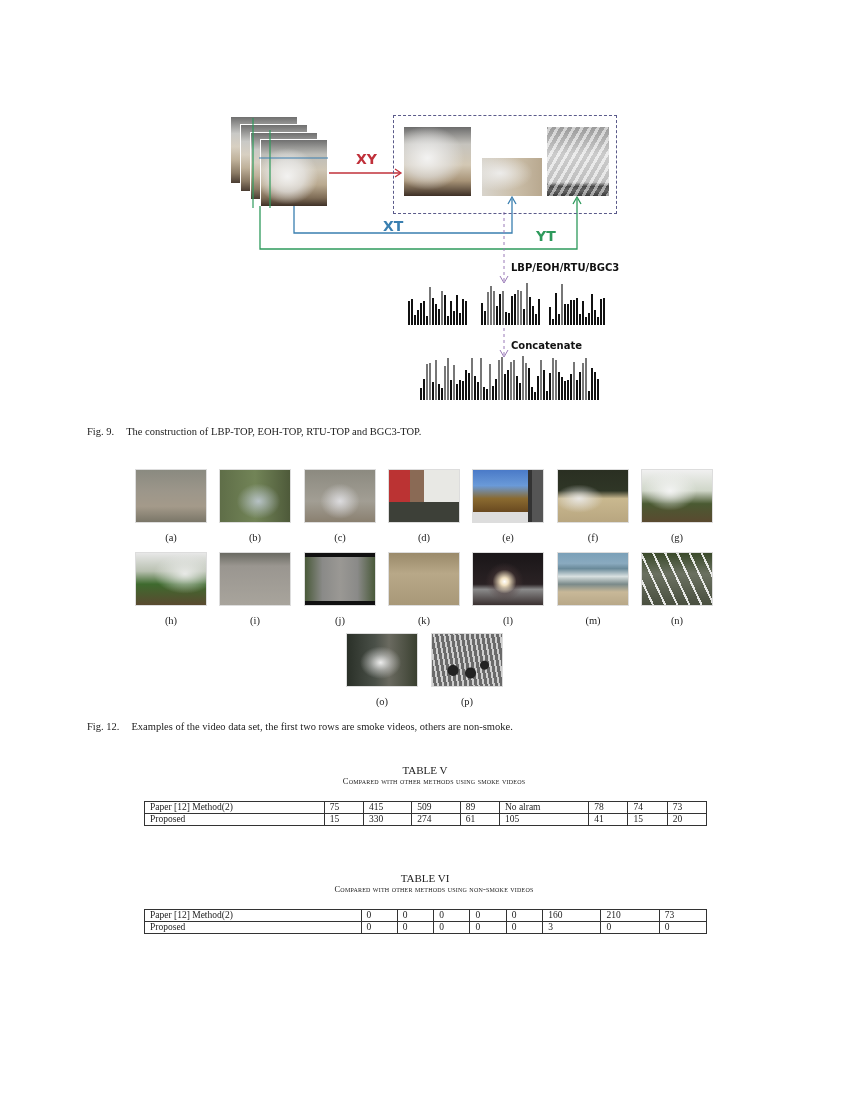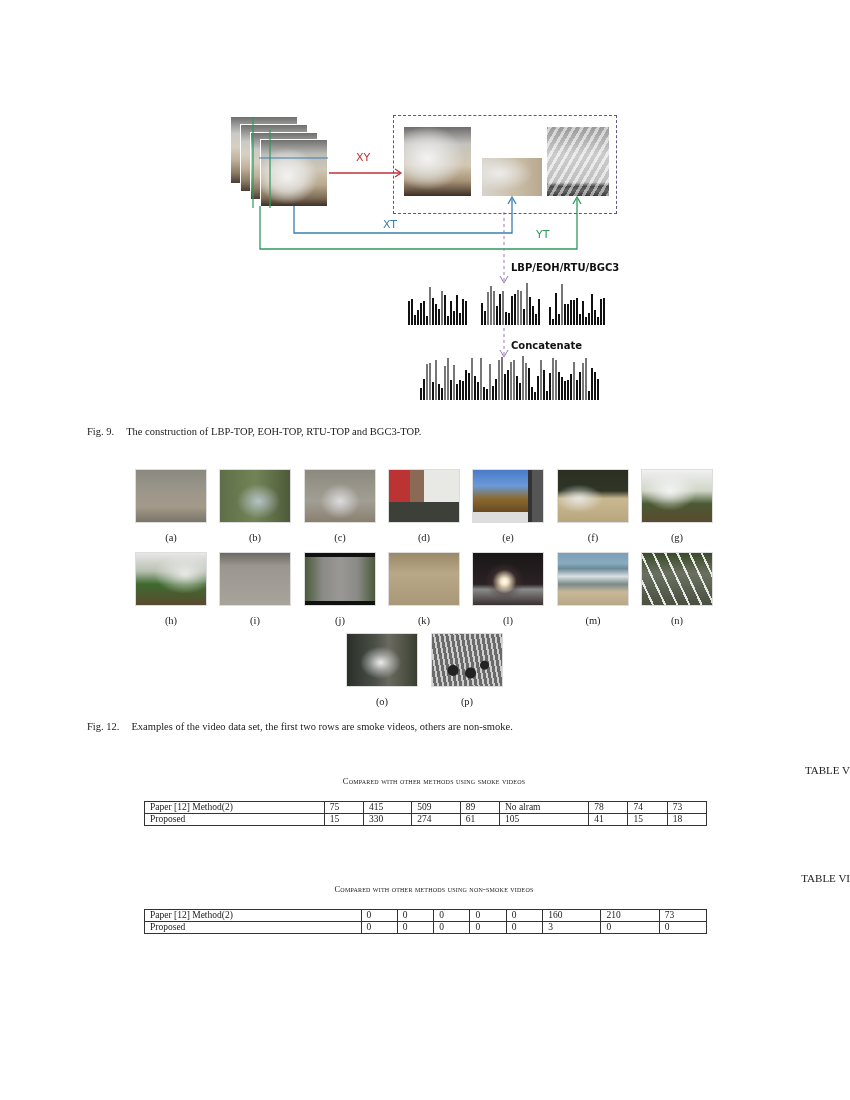--- a/index.html
+++ b/index.html
@@ -17,38 +17,38 @@
   .plane-img { position: absolute; }
   .xy-img { background:
       radial-gradient(ellipse at 35% 45%, rgba(245,245,245,.95) 0%, rgba(230,230,230,.6) 35%, rgba(0,0,0,0) 60%),
       linear-gradient(180deg, #6c6c6c 0%, #c5c3bd 25%, #d3c8b4 55%, #a89478 78%, #3d2f25 100%); }
   .xt-img { background:
       radial-gradient(ellipse at 30% 40%, rgba(240,240,240,.9) 0%, rgba(0,0,0,0) 55%),
       linear-gradient(90deg, #d8d4cc 0%, #c9bca6 60%, #b8a88f 100%); }
   .yt-img { background:
       repeating-linear-gradient(-60deg, rgba(255,255,255,.55) 0 3px, rgba(160,160,160,.2) 3px 7px),
       linear-gradient(180deg, #9a9a9a 0%, #d6d6d6 40%, #c8c8c8 80%, #333 86%, #555 92%, #222 100%); }
-  .plane-label { position: absolute; font-family: "DejaVu Sans", sans-serif; font-size: 11px; }
+  .plane-label { position: absolute; font-family: "DejaVu Sans", sans-serif; font-size: 14px; font-weight: bold; }
   .bold-label { position: absolute; font-family: "DejaVu Sans", sans-serif; font-weight: bold; font-size: 10px; color: #111; }
 
   .hist { position: absolute; display: flex; align-items: flex-end; gap: 0; }
   .hist .bar { width: 2px; background: #111; margin-right: 1px; }
   .hist .bar.g { background: #777; }
 
   
   .caption { position: absolute; font-size: 10.5px; color: #222; white-space: nowrap; }
   .caption .figno { margin-right: 12px; }
 
   
   .thumb-cell { position: absolute; width: 72px; text-align: center; }
   .thumb { width: 70px; height: 52px; margin: 0 auto; border: 1px solid #ddd; }
   .thumb-label { font-size: 10.5px; margin-top: 9px; color: #222; }
 
   
-  .table-title { position: absolute; left: 0; width: 850px; text-align: right; font-size: 11px; color: #222; line-height: 12px; }
+  .table-title { position: absolute; left: 0; width: 850px; text-align: center; font-size: 11px; color: #222; line-height: 12px; }
   .table-sub { position: absolute; left: 9px; width: 850px; text-align: center; font-size: 8.5px; color: #222; letter-spacing: .2px; font-variant: small-caps; }
   table.data { position: absolute; border-collapse: collapse; font-size: 9.5px; color: #222; }
   table.data td { border: 1px solid #333; padding: 0 5px; height: 11px; line-height: 11px; white-space: nowrap; }
 </style>
 </head>
 <body>
 
 <div>
 
   <div class="frame" style="left:230px;top:116px;"></div>
@@ -314,21 +314,21 @@
   </tr>
   <tr>
     <td>Proposed</td>
     <td>15</td>
     <td>330</td>
     <td>274</td>
     <td>61</td>
     <td>105</td>
     <td>41</td>
     <td>15</td>
-    <td>18</td>
+    <td>20</td>
   </tr>
 </tbody>
   </table>
 
 <div class="table-title" style="top:872px;">TABLE VI</div>
 <div class="table-sub" style="top:884px;">Compared with other methods using non-smoke videos</div>
 <table class="data" id="t6" style="left:144px;top:909px;width:563px;">
   <tbody>
   <tr>
     <td>Paper [12] Method(2)</td>

